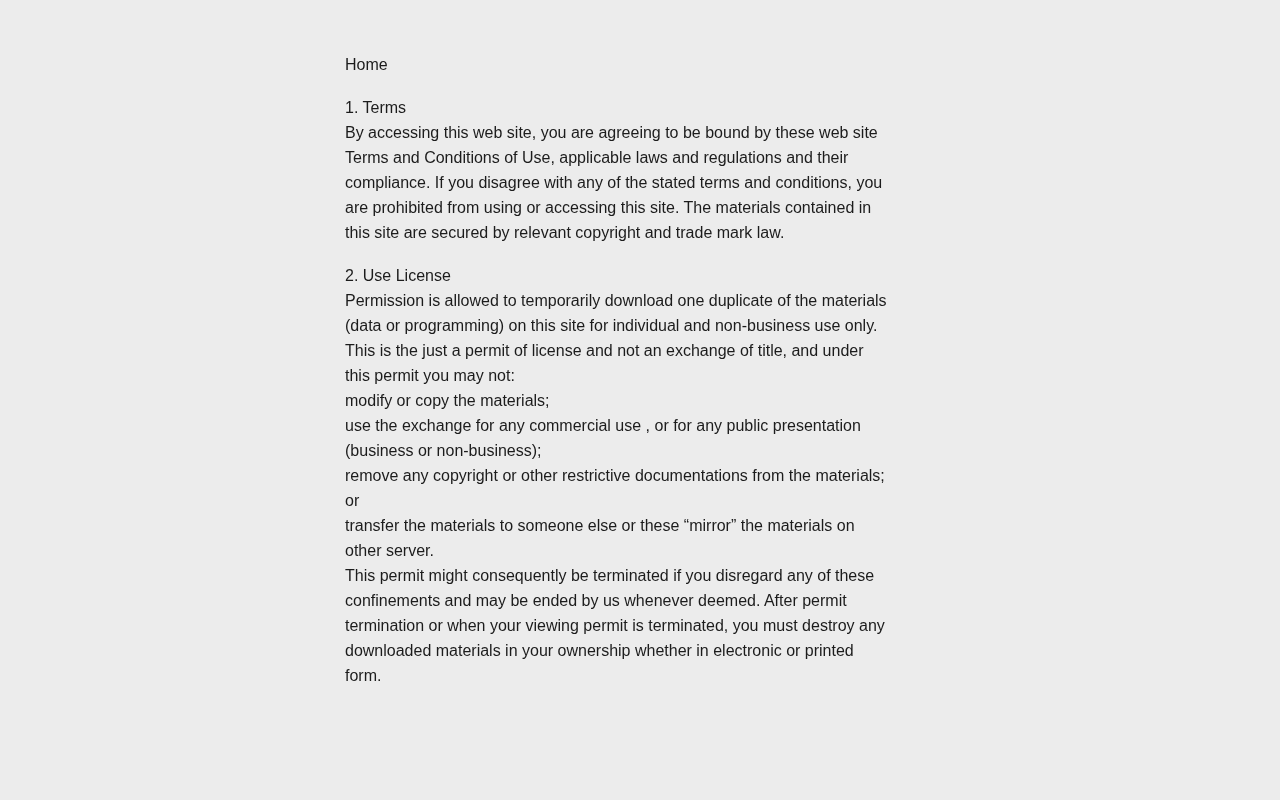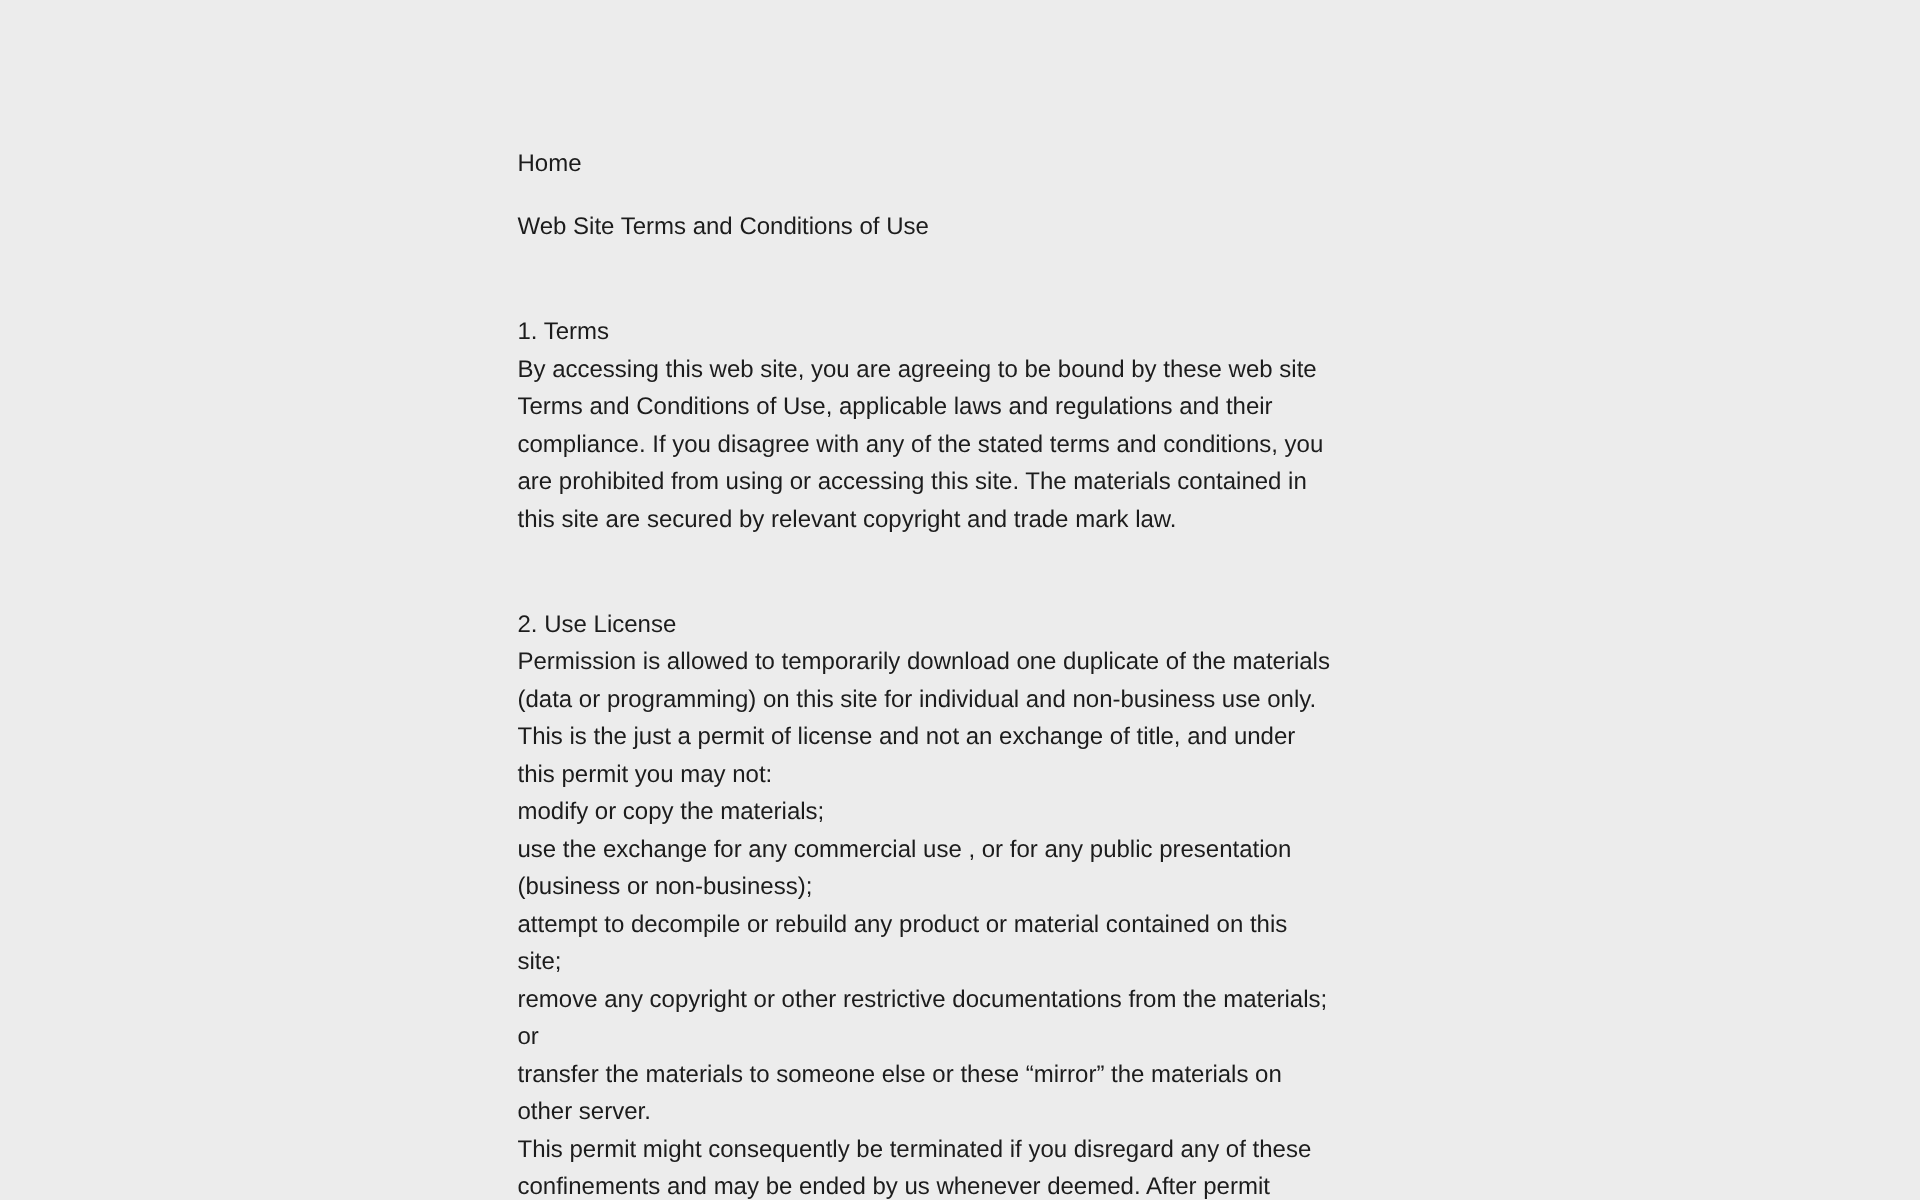--- a/index.html
+++ b/index.html
@@ -16,21 +16,20 @@
     line-height: 25px;
     color: #1C1C1C;
   }
   .page {
     margin-left: 345px;
     width: 640px;
     padding-top: 52px;
   }
   .line {
     display: block;
-    margin-top: 45px;
   }
   a.line {
     color: inherit;
     text-decoration: none;
     cursor: pointer;
     width: -moz-fit-content;
     width: fit-content;
   }
   .subtitle {
     margin-top: 17px;
@@ -43,42 +42,39 @@
   }
 </style>
 </head>
 <body>
 
 <div class="page">
 
   <a class="line">Home</a>
 
 
-  <div class="line subtitle">Web Site Terms and Conditions of Use</div>
 
   <section class="section">
     <div class="line">1. Terms</div>
     <div class="multiline">By accessing this web site, you are agreeing to be bound by these web site
 Terms and Conditions of Use, applicable laws and regulations and their
 compliance. If you disagree with any of the stated terms and conditions, you
 are prohibited from using or accessing this site. The materials contained in
 this site are secured by relevant copyright and trade mark law.</div>
   </section>
 
   <section class="section">
     <div class="line">2. Use License</div>
     <div class="multiline">Permission is allowed to temporarily download one duplicate of the materials
 (data or programming) on this site for individual and non-business use only.
 This is the just a permit of license and not an exchange of title, and under
 this permit you may not:</div>
     <div class="multiline">modify or copy the materials;</div>
     <div class="multiline">use the exchange for any commercial use , or for any public presentation
 (business or non-business);</div>
-    <div class="multiline">attempt to decompile or rebuild any product or material contained on this
-site;</div>
     <div class="multiline">remove any copyright or other restrictive documentations from the materials;
 or</div>
     <div class="multiline">transfer the materials to someone else or these “mirror” the materials on
 other server.</div>
     <div class="multiline">This permit might consequently be terminated if you disregard any of these
 confinements and may be ended by us whenever deemed. After permit
 termination or when your viewing permit is terminated, you must destroy any
 downloaded materials in your ownership whether in electronic or printed
 form.</div>
   </section>

